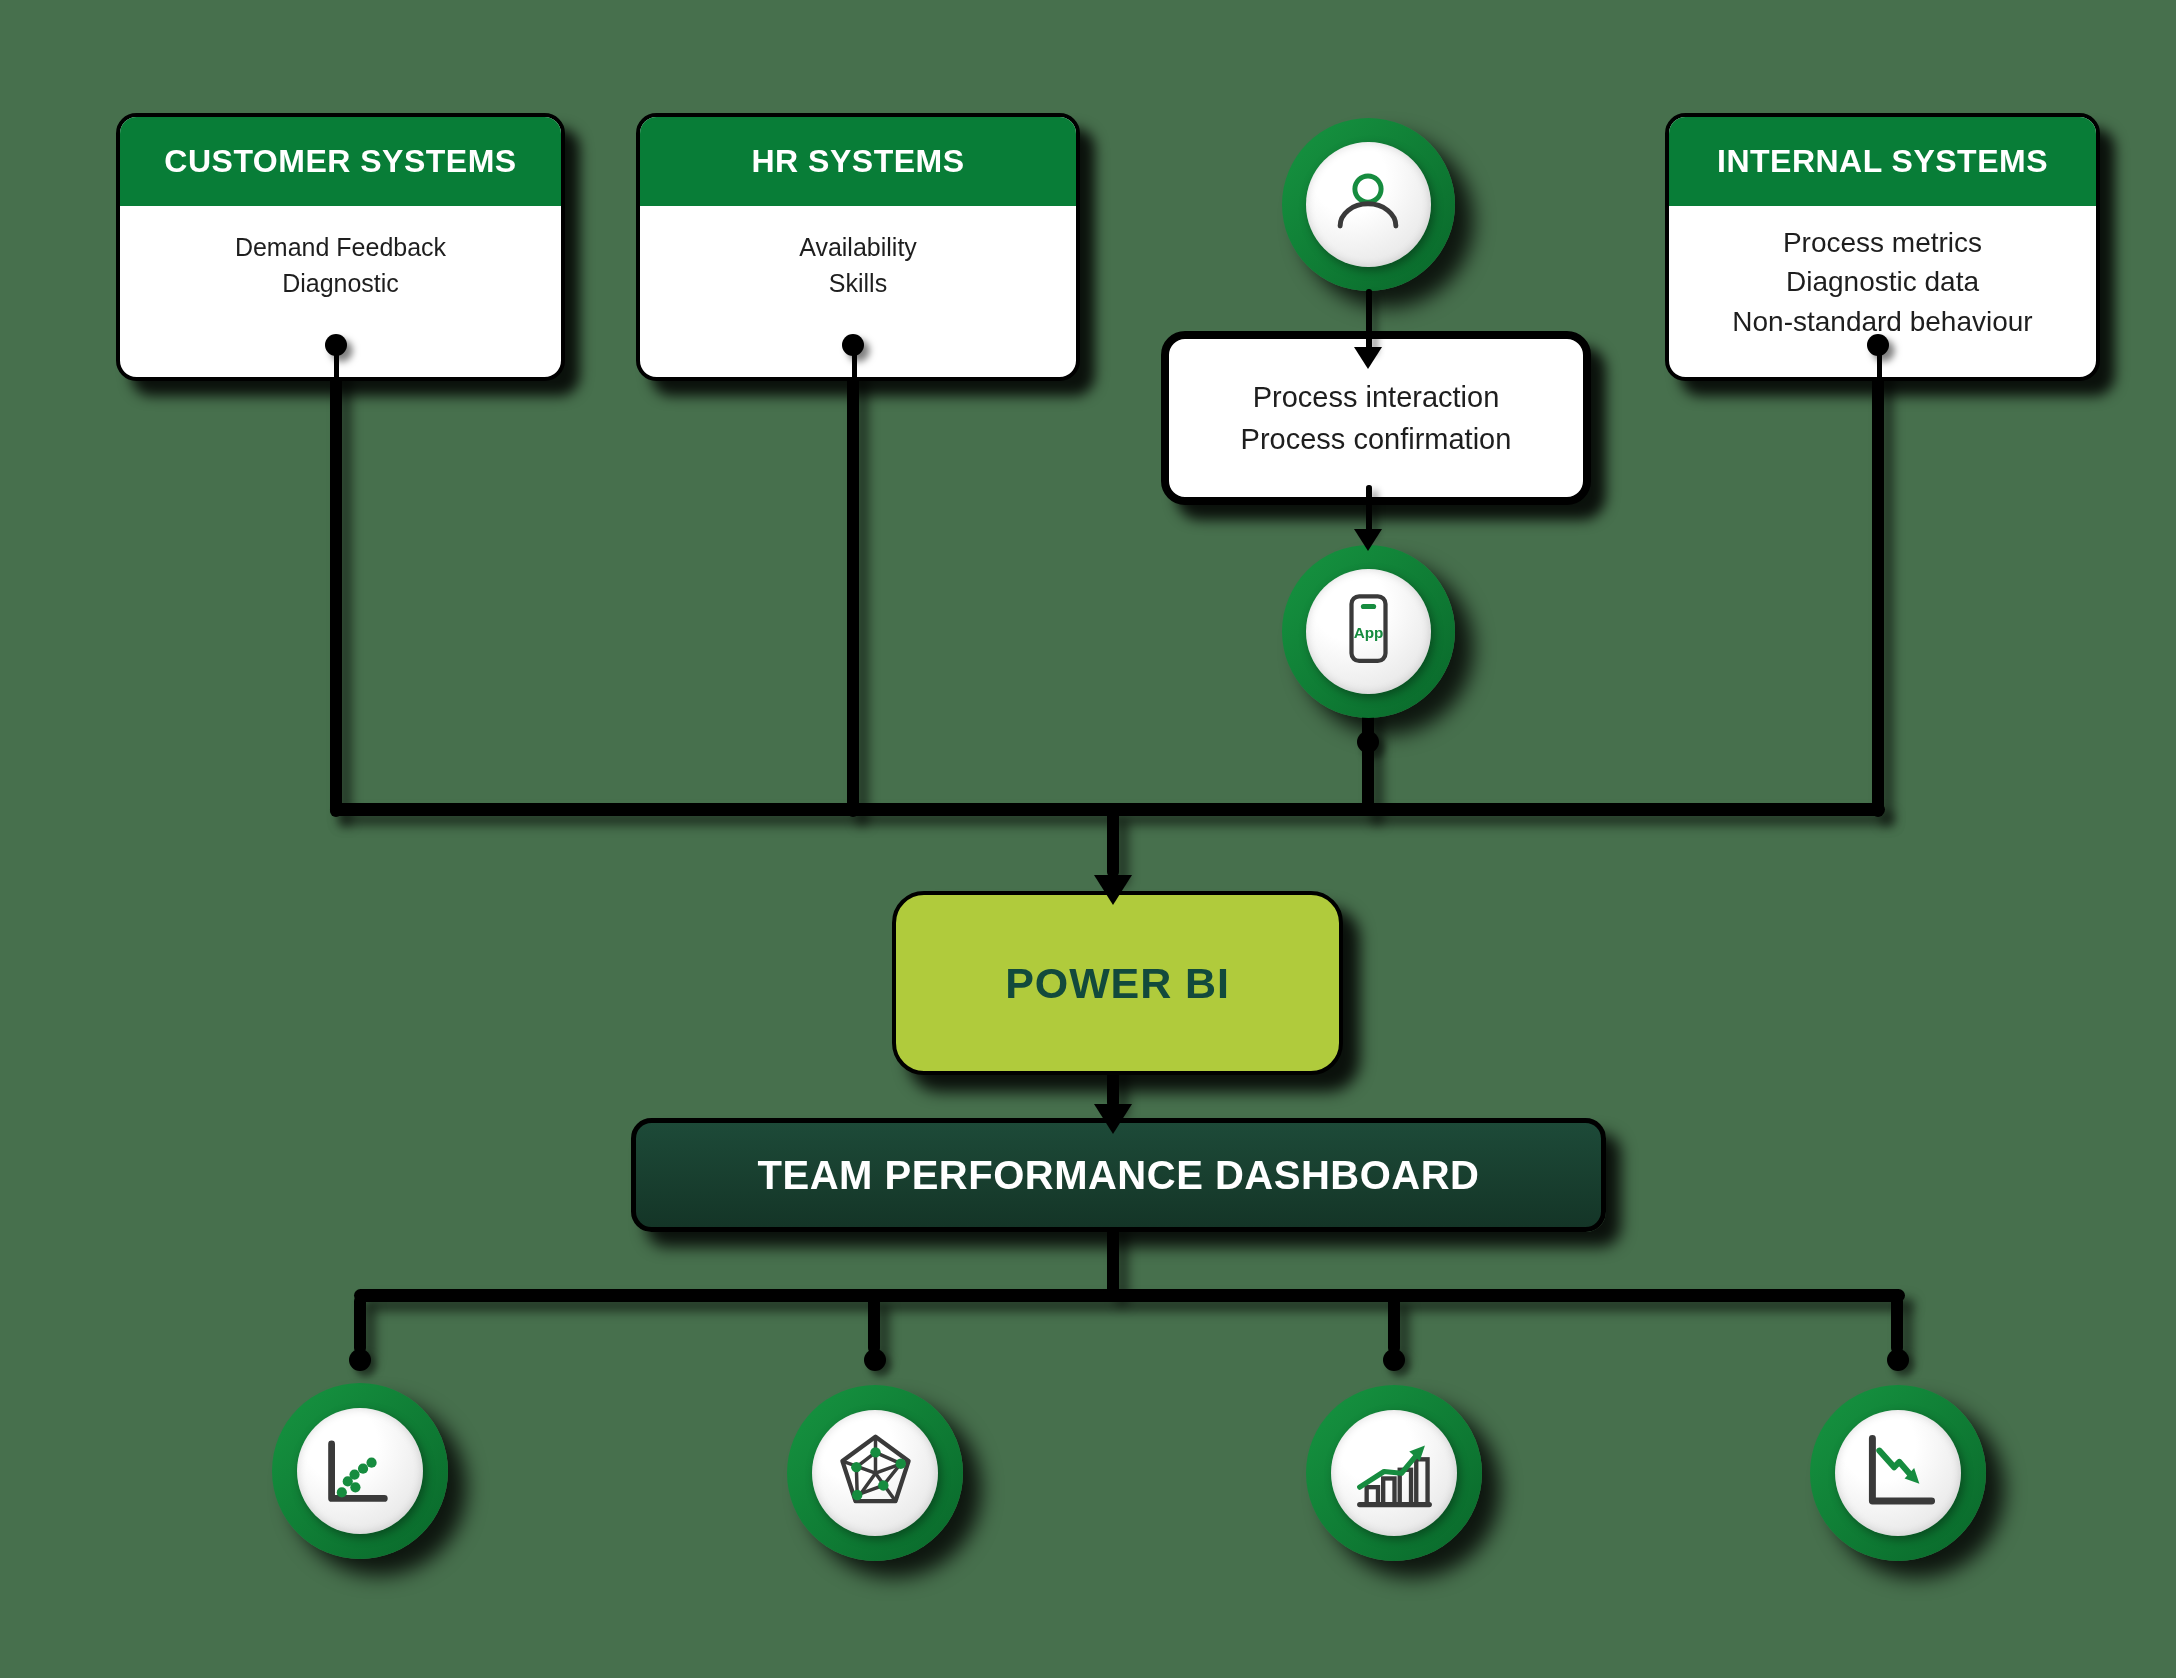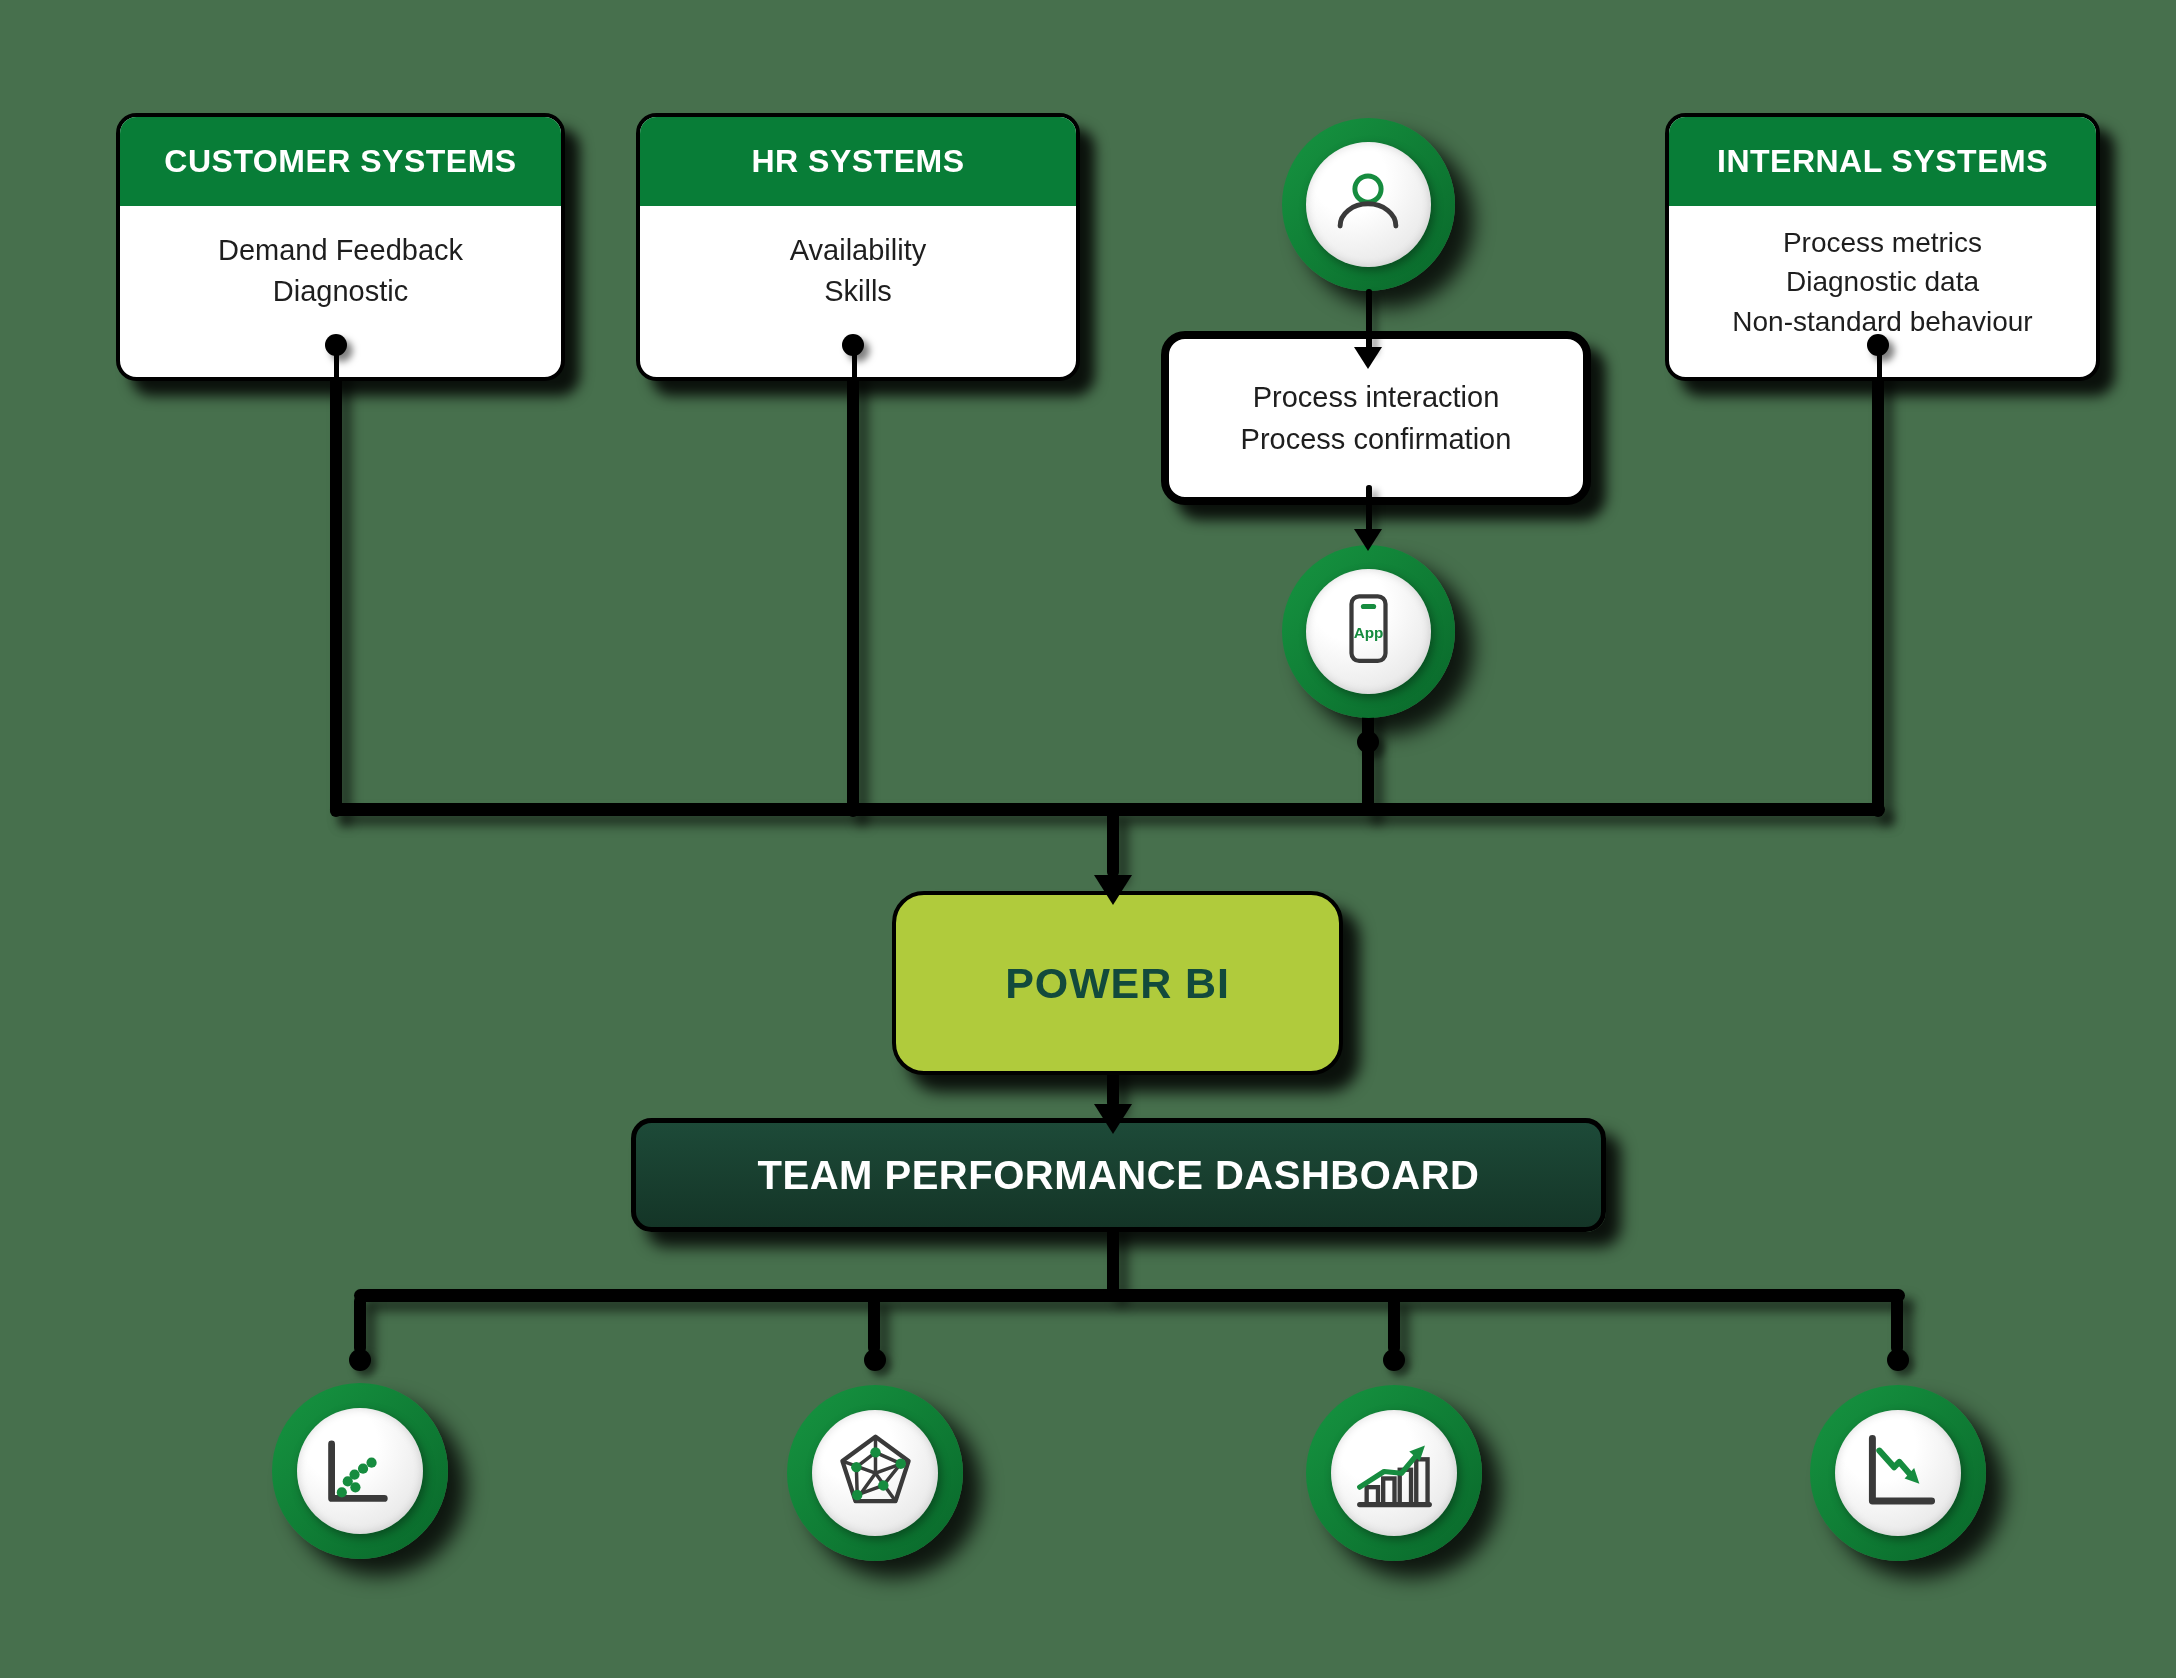--- a/index.html
+++ b/index.html
@@ -17,21 +17,21 @@
     border-top:30px solid var(--wire,#000);}
   .arrow-down.small{border-left-width:14px;border-right-width:14px;border-top-width:22px;}
 
   
   .sys-box{position:absolute;background:#fff;border:4.6px solid #000;border-radius:20.4px;
     overflow:hidden;z-index:2;box-shadow:15px 15px 13px rgba(0,0,0,.85);}
   .sys-header{height:89px;background:var(--header-green,#087d37);display:flex;
     align-items:center;justify-content:center;color:#fff;font-weight:bold;
     font-size:32px;letter-spacing:0.5px;}
   .sys-body{display:flex;flex-direction:column;align-items:center;justify-content:center;
-    padding-top:24px;font-size:29px;color:var(--text-dark,#1e1e1e);line-height:1.42;}
+    padding-top:24px;font-size:25px;color:var(--text-dark,#1e1e1e);line-height:1.42;}
   .port-stub{position:absolute;width:4.6px;background:#000;z-index:3;}
 
   
   .plain-box{position:absolute;background:#fff;border:8.3px solid #000;border-radius:24px;
     z-index:2;display:flex;flex-direction:column;align-items:center;justify-content:center;
     font-size:29px;color:var(--text-dark,#1e1e1e);line-height:1.45;
     box-shadow:15px 15px 13px rgba(0,0,0,.85);}
 
   
   .icon-circle{position:absolute;border-radius:50%;z-index:2;

